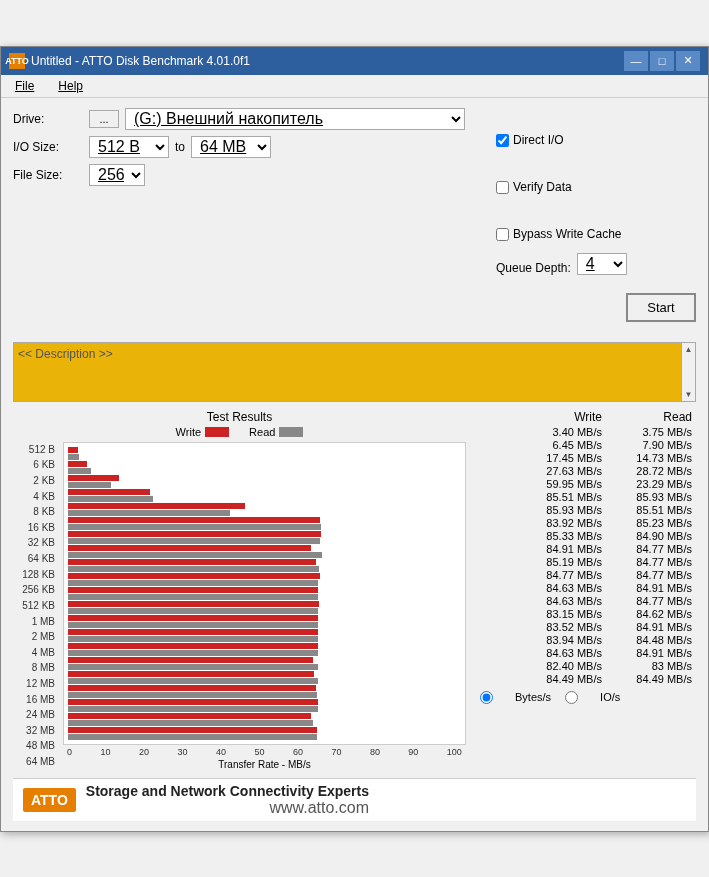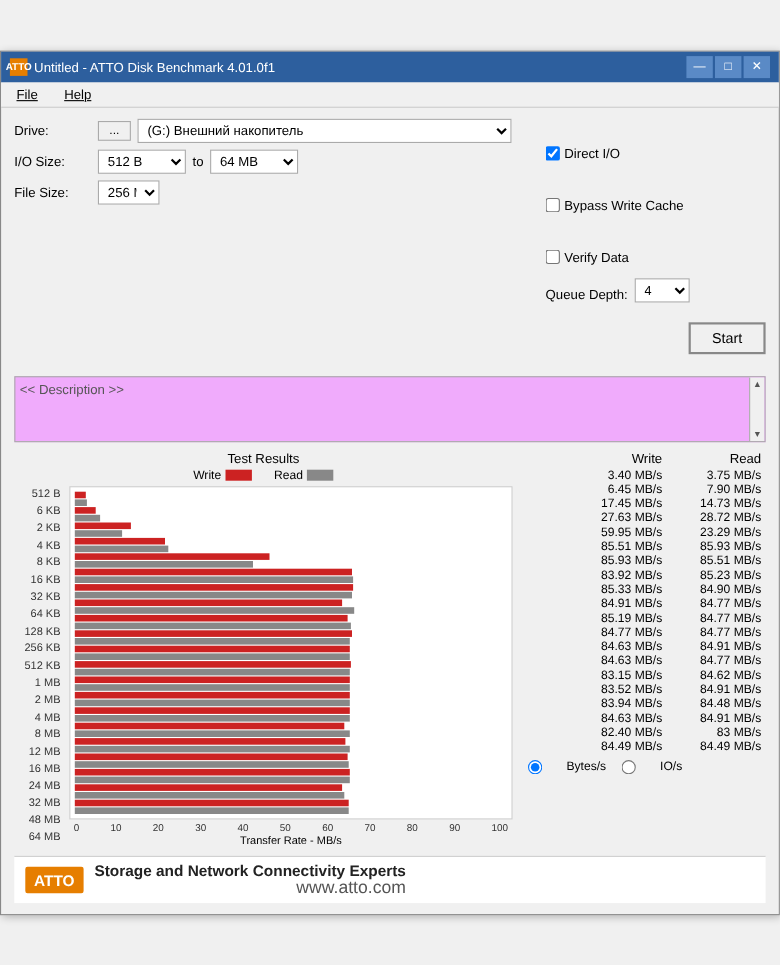--- a/index.html
+++ b/index.html
@@ -107,33 +107,34 @@
       border: 1px solid #aaa;
       cursor: pointer;
       font-size: 11px;
       min-width: 30px;
     }
     select {
       height: 22px;
       border: 1px solid #aaa;
       background: white;
       padding: 0 4px;
-      font-size: 12px;
+      font-size: 16px;
       cursor: pointer;
+      text-decoration: underline;
     }
     .drive-select {
       width: 340px;
     }
     .io-size-select { width: 80px; }
     .io-to { font-size: 12px; }
     .io-size-select2 { width: 80px; }
     .file-size-select { width: 56px; }
     .checkbox-row {
       display: flex;
-      align-items: flex-start;
+      align-items: flex-end;
       gap: 4px;
       margin-bottom: 4px;
       margin-top: 25px;
     }
     .checkbox-row input[type=checkbox] {
       margin: 0;
     }
     .queue-row {
       display: flex;
       align-items: flex-end;
@@ -151,21 +152,21 @@
       cursor: pointer;
       font-size: 13px;
       text-align: center;
       margin-top: 8px;
       align-self: flex-end;
     }
     .description-box {
       width: 100%;
       height: 60px;
       border: 1px solid #aaa;
-      background: #f0abfc;
+      background: #eab308;
       margin-top: 20px;
       margin-bottom: 8px;
       padding: 4px;
       font-size: 12px;
       color: #555;
       position: relative;
       overflow: hidden;
     }
     .description-scroll {
       position: absolute;
@@ -401,25 +402,25 @@
         </div>
       </div>
 
       <div class="form-right">
         <div class="checkbox-row">
           <input type="checkbox" checked="" style="">
           <span>Direct I/O</span>
         </div>
         <div class="checkbox-row">
           <input type="checkbox" style="">
-          <span>Bypass Write Cache</span>
+          <span>Verify Data</span>
         </div>
         <div class="checkbox-row">
           <input type="checkbox" style="">
-          <span>Verify Data</span>
+          <span>Bypass Write Cache</span>
         </div>
         <div class="queue-row">
           <span class="queue-label">Queue Depth:</span>
           <select class="queue-select">
             <option>4</option>
           </select>
         </div>
         <div style="display:flex; justify-content:flex-end; margin-top:6px;">
           <button class="start-btn">Start</button>
         </div>

